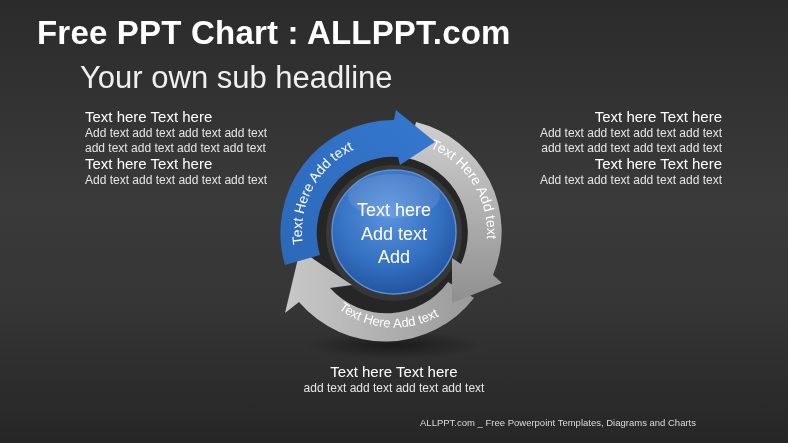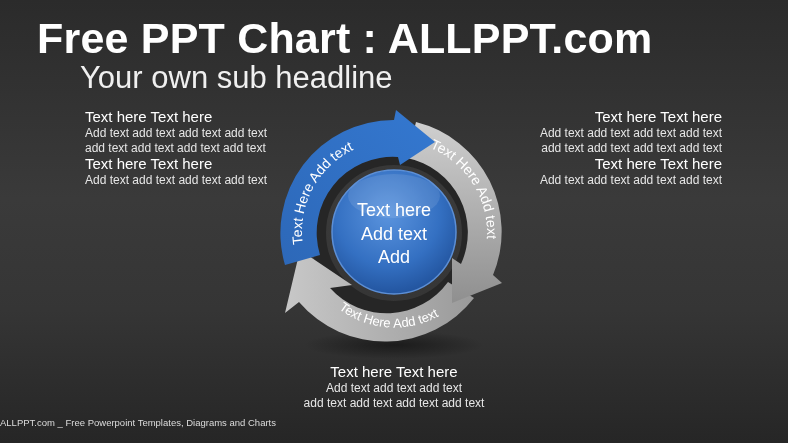--- a/index.html
+++ b/index.html
@@ -1,28 +1,28 @@
 <!DOCTYPE html>
 <html><head>
 <meta charset="utf-8">
 <style>
   html, body { margin:0; padding:0; }
   body {
     width:788px; height:443px; overflow:hidden; position:relative;
     background: linear-gradient(180deg, #2b2b2b 0%, #3a3a3a 45%, #353535 70%, #262626 100%);
     font-family: "Liberation Sans", sans-serif; color:#fff;
   }
-  .title { position:absolute; left:37px; top:14px; font-size:43px; font-weight:bold; color:#fff; letter-spacing:0.2px; }
+  .title { position:absolute; left:37px; top:14px; font-size:33px; font-weight:bold; color:#fff; letter-spacing:0.2px; }
   .subtitle { position:absolute; left:80px; top:60px; font-size:31px; color:#f0f0f0; }
   .block { position:absolute; font-size:12px; line-height:14.5px; color:#e6e6e6; }
   .block .h { font-size:15px; line-height:18px; color:#fff; }
   .left { left:85px; top:108px; text-align:left; }
   .right { right:66px; top:108px; text-align:right; }
   .bottom { left:0; width:788px; top:363px; text-align:center; }
-  .footer { position:absolute; left:0; width:696px; top:417px; text-align:left; font-size:9.5px; color:#dcdcdc; }
+  .footer { position:absolute; left:0; width:696px; top:417px; text-align:right; font-size:9.5px; color:#dcdcdc; }
   svg.diagram { position:absolute; left:0; top:0; }
 </style>
 </head>
 <body>
 
 <div class="title">Free PPT Chart : ALLPPT.com</div>
 <div class="subtitle">Your own sub headline</div>
 
 <div class="block left">
   <div class="h">Text here Text here</div>
@@ -91,17 +91,16 @@
   <circle cx="394" cy="232" r="62" fill="url(#ballGrad)" stroke="#5c8fd6" stroke-width="1.5"></circle>
   <ellipse cx="394" cy="196" rx="46" ry="22" fill="#ffffff" opacity="0.10"></ellipse>
 
   <text x="394" y="216" text-anchor="middle" font-family="Liberation Sans, sans-serif" font-size="18" fill="#ffffff">Text here</text>
   <text x="394" y="240" text-anchor="middle" font-family="Liberation Sans, sans-serif" font-size="18" fill="#ffffff">Add text</text>
   <text x="394" y="263" text-anchor="middle" font-family="Liberation Sans, sans-serif" font-size="18" fill="#ffffff">Add</text>
 </svg>
 
 <div class="block bottom">
   <div class="h">Text here Text here</div>
-  <div>Add text add text add text</div>
   <div>add text add text add text add text</div>
 </div>
 
 <div class="footer">ALLPPT.com _ Free Powerpoint Templates, Diagrams and Charts</div>
 
 </body></html>

